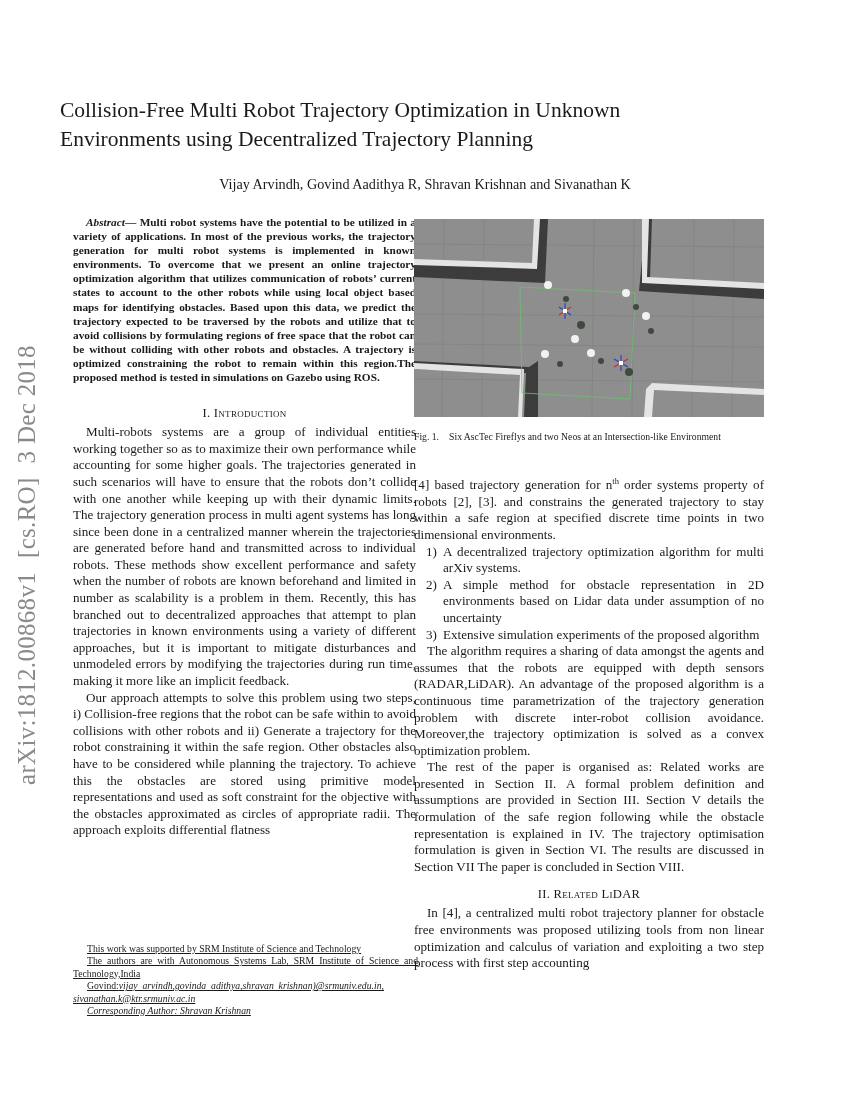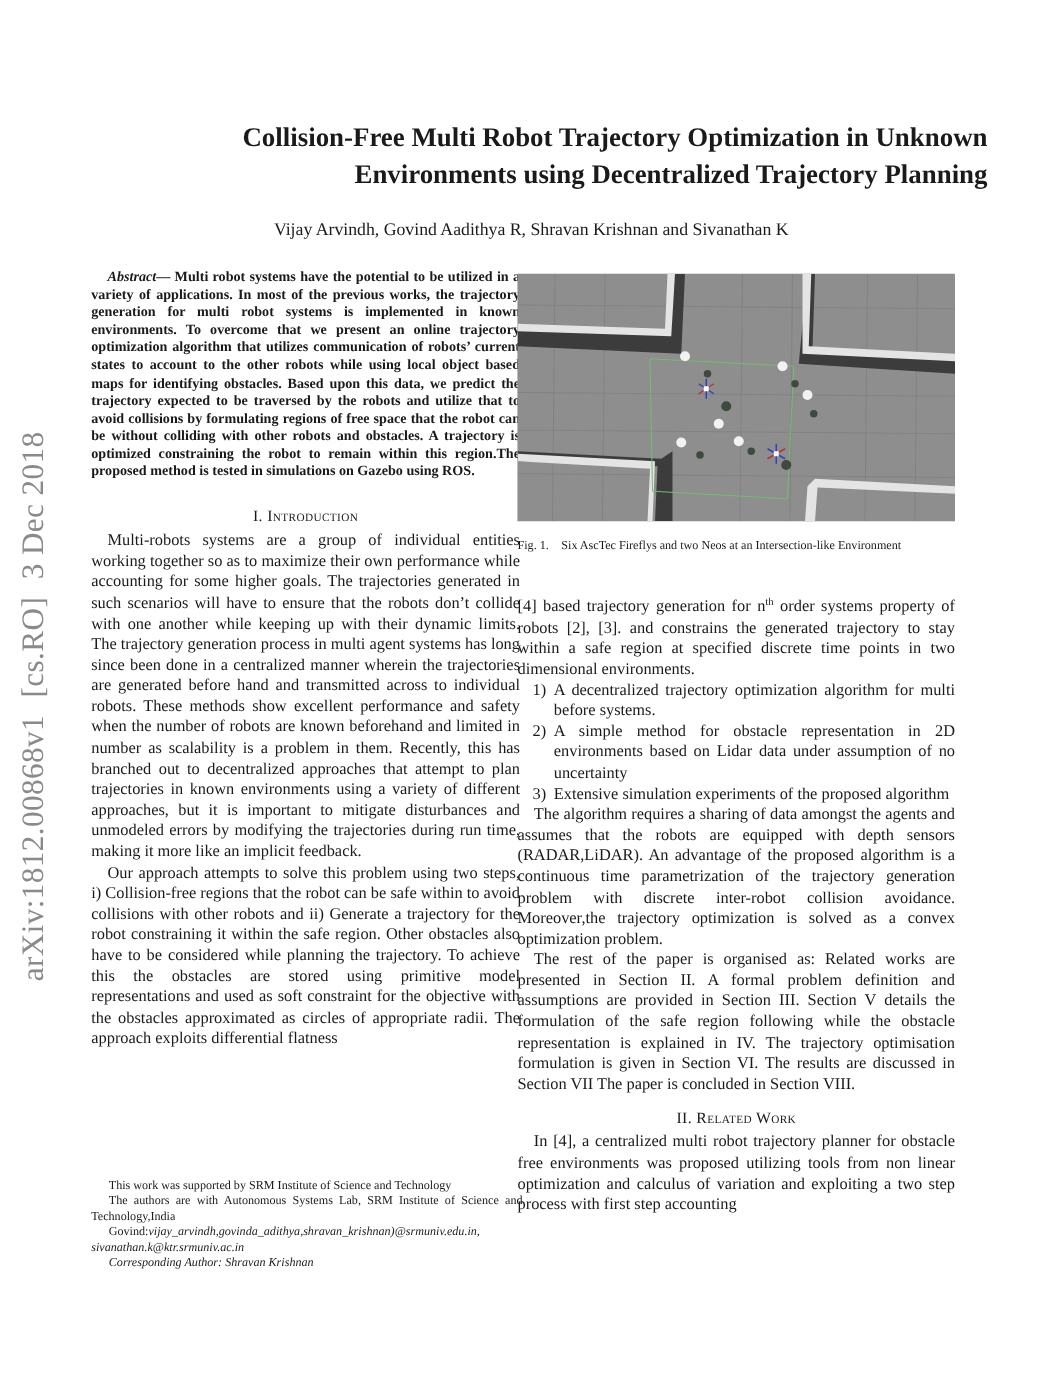--- a/index.html
+++ b/index.html
@@ -1,34 +1,34 @@
 <!DOCTYPE html>
 <html><head>
 <meta charset="utf-8">
 <style>
   html, body { margin:0; padding:0; background:#ffffff; }
   body { width:850px; height:1100px; position:relative; overflow:hidden;
          font-family:"Liberation Serif", "DejaVu Serif", serif; color:#1a1a1a; }
-  .title { position:absolute; left:60px; top:96px; width:730px; text-align:right;
-           font-weight:bold; font-size:21.5px; line-height:29px; }
+  .title { position:absolute; left:60px; top:96px; width:730px; text-align:left;
+           font-weight:normal; font-size:21.5px; line-height:29px; }
   .authors { position:absolute; left:60px; top:176px; width:730px; text-align:center;
              font-size:14.2px; }
   .arxiv { position:absolute; left:13px; top:785px; transform-origin:0 0; transform:rotate(-90deg);
            font-size:25px; color:#8a8a8a; white-space:nowrap; letter-spacing:0.3px; }
   .arxiv span { margin-right:14px; }
   .col-left { position:absolute; left:73px; top:215px; width:343px; }
   .col-right { position:absolute; left:414px; top:219px; width:350px; }
   .abstract { font-weight:bold; font-size:11.3px; line-height:14.1px; text-align:justify; text-indent:13px; margin:0; }
   .abstract i, .keywords i { font-weight:bold; font-style:italic; }
   .keywords { font-weight:bold; font-size:11.3px; line-height:14.1px; text-align:justify; text-indent:13px; margin:12px 0 0 0; }
   .sec-head { text-align:center; font-size:12.6px; margin:22px 0 3px 0; letter-spacing:0.3px; }
   .sec-head .sc { font-variant:small-caps;margin-top:20px; }
   .body-p { font-size:13.1px; line-height:16.6px; text-align:justify; text-indent:13px; margin:0; }
   .footnotes { position:absolute; left:73px; top:943px; width:345px; font-size:9.7px; line-height:12.4px; }
-  .footnotes p { margin:0; text-indent:14px; text-align:justify; }
+  .footnotes p { margin:0; text-indent:14px; text-align:justify;text-decoration:underline; }
   .footnotes i { font-style:italic; }
   .figure { width:350px; height:198px; background:#8c8c8c; position:relative; overflow:hidden; }
   .figure svg { display:block; }
   .caption { font-size:9.7px; line-height:12.2px; margin:14px 0 0 0; text-align:justify; }
   .caption .lbl { margin-right:10px; }
   .right-body { margin-top:34px; }
   .list { margin:0; padding:0; list-style:none; }
   .list li { position:relative; padding-left:29px; font-size:13.1px; line-height:16.6px; text-align:justify; }
   .list li .num { position:absolute; left:12px; top:0; }
   sup { font-size:8.5px; line-height:0; }
@@ -120,23 +120,23 @@
             <circle cx="215" cy="153" r="4"></circle>
         </g>
       </g>
     </svg>
   </div>
   <p class="caption"><span class="lbl">Fig. 1.</span><span>Six AscTec Fireflys and two Neos at an Intersection-like Environment</span></p>
 
   <div class="right-body">
     <p class="body-p" style="text-indent:0"><span>[4] based trajectory generation for n</span><sup>th</sup><span> order systems property of robots [2], [3]. and constrains the generated trajectory to stay within a safe region at specified discrete time points in two dimensional environments.</span></p>
     <ul class="list">
-      <li><span class="num">1)</span><span>A decentralized trajectory optimization algorithm for multi before systems.</span></li>
+      <li><span class="num">1)</span><span>A decentralized trajectory optimization algorithm for multi arXiv systems.</span></li>
       <li><span class="num">2)</span><span>A simple method for obstacle representation in 2D environments based on Lidar data under assumption of no uncertainty</span></li>
       <li><span class="num">3)</span><span>Extensive simulation experiments of the proposed algorithm</span></li>
     </ul>
     <p class="body-p">The algorithm requires a sharing of data amongst the agents and assumes that the robots are equipped with depth sensors (RADAR,LiDAR). An advantage of the proposed algorithm is a continuous time parametrization of the trajectory generation problem with discrete inter-robot collision avoidance. Moreover,the trajectory optimization is solved as a convex optimization problem.</p>
     <p class="body-p">The rest of the paper is organised as: Related works are presented in Section II. A formal problem definition and assumptions are provided in Section III. Section V details the formulation of the safe region following while the obstacle representation is explained in IV. The trajectory optimisation formulation is given in Section VI. The results are discussed in Section VII The paper is concluded in Section VIII.</p>
 
-    <div class="sec-head" style="margin-top:12px"><span>II. </span><span class="sc">Related Work</span></div>
+    <div class="sec-head" style="margin-top:12px"><span>II. </span><span class="sc">Related LiDAR</span></div>
     <p class="body-p">In [4], a centralized multi robot trajectory planner for obstacle free environments was proposed utilizing tools from non linear optimization and calculus of variation and exploiting a two step process with first step accounting</p>
   </div>
 </div>
 
 </body></html>

